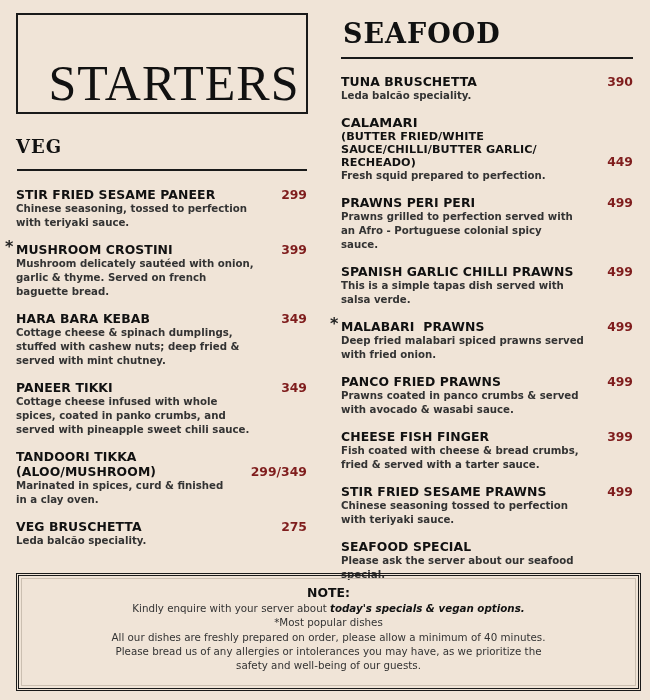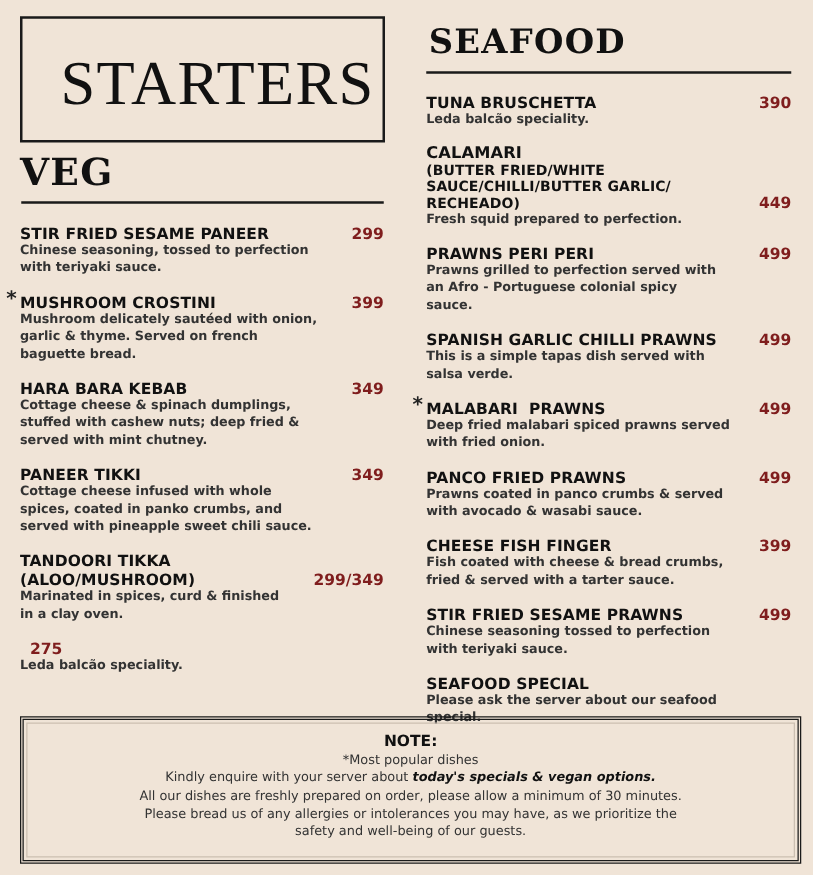--- a/index.html
+++ b/index.html
@@ -14,34 +14,34 @@
     }
     .col-left {
       position: absolute; left: 16px; top: 13px; width: 291px;
     }
     .col-right {
       position: absolute; left: 341px; top: 13px; width: 292px;
     }
     .starters-box {
       width: 292px; height: 101px;
       border: 2px solid #1a1a1a;
-      display: flex; align-items: center; justify-content: center; padding-left: 24px;
+      display: flex; align-items: flex-end; justify-content: center; padding-left: 24px;
     }
     .starters-title {
       font-family: "Liberation Serif", serif;
       font-size: 50px; font-weight: normal; letter-spacing: 1px;
       color: #111;
       padding-top: 4px;
     }
     .section-title {
       font-family: "DejaVu Serif", serif;
       font-weight: bold; letter-spacing: 1px; color: #111;
     }
     .veg-title {
-      font-size: 30px; margin-top: 5px; line-height: 40px; height: 40px;
+      font-size: 18px; margin-top: 13px; line-height: 40px; height: 40px;
     }
     .seafood-title {
       font-size: 27px; line-height: 38px; height: 38px; margin-top: 2px; padding-left: 2px;
     }
     .rule {
       height: 2px; background: #1a1a1a; margin-top: 2px;
     }
     .veg-rule { width: 290px; margin-left: 1px; }
     .seafood-rule { width: 292px; margin-top: 4px; }
     .items { list-style: none; }
@@ -123,20 +123,21 @@
     </li>
     <li class="item">
       <div class="item-head">
         <span class="item-name" style="width:160px;">TANDOORI TIKKA (ALOO/MUSHROOM)</span>
         <span class="item-price">299/349</span>
       </div>
       <div class="item-desc" style="width:215px;">Marinated in spices, curd &amp; finished in a clay oven.</div>
     </li>
     <li class="item">
       <div class="item-head">
+        <span class="item-name">VEG BRUSCHETTA</span>
         <span class="item-price">275</span>
       </div>
       <div class="item-desc">Leda balcão speciality.</div>
     </li>
   </ul>
 </div>
 
 <div class="col-right">
   <h2 class="section-title seafood-title">SEAFOOD</h2>
   <div class="rule seafood-rule"></div>
@@ -206,20 +207,20 @@
       <div class="item-head">
         <span class="item-name">SEAFOOD SPECIAL</span>
       </div>
       <div class="item-desc" style="width:235px;">Please ask the server about our seafood special.</div>
     </li>
   </ul>
 </div>
 
 <div class="note-box">
   <div class="note-title">NOTE:</div>
-  <div class="note-line">*Most popular dishes</div>
   <div class="note-line">
     <span>Kindly enquire with your server about </span><span class="em">today's specials &amp; vegan options.</span>
   </div>
-  <div class="note-line">All our dishes are freshly prepared on order, please allow a minimum of 30 minutes.</div>
+  <div class="note-line">*Most popular dishes</div>
+  <div class="note-line">All our dishes are freshly prepared on order, please allow a minimum of 40 minutes.</div>
   <div class="note-line">Please bread us of any allergies or intolerances you may have, as we prioritize the</div>
   <div class="note-line">safety and well-being of our guests.</div>
 </div>
 
 </body></html>

